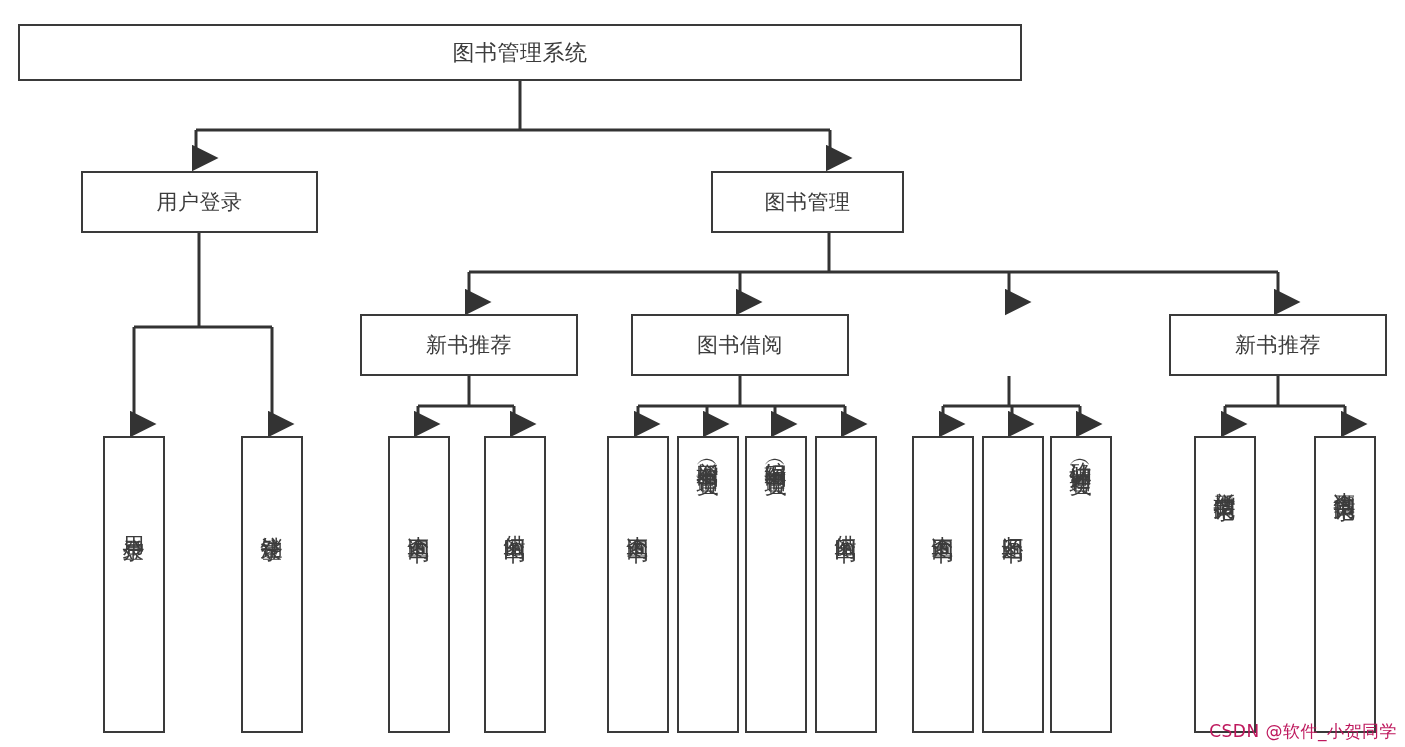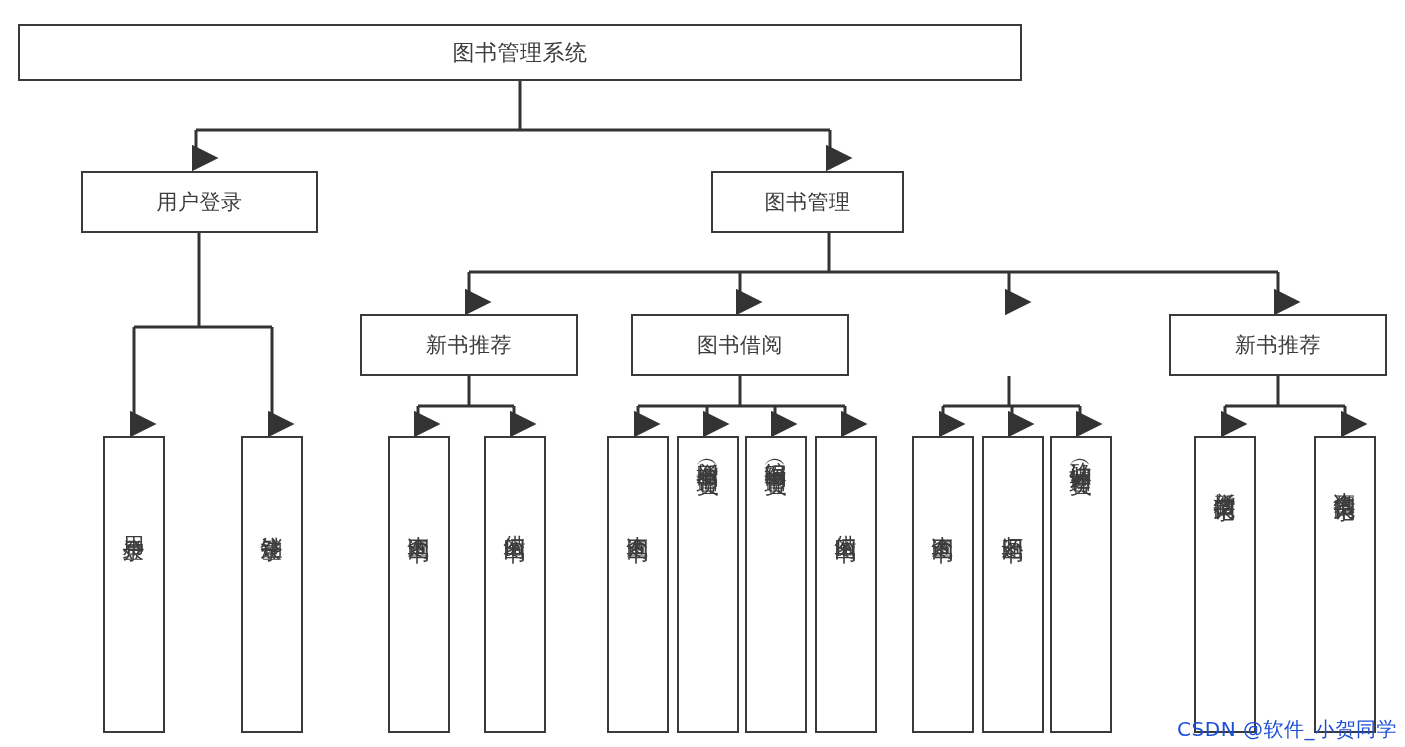--- a/index.html
+++ b/index.html
@@ -63,22 +63,22 @@
     text-orientation: upright;
     font-size: 22px;
     line-height: 1.05;
     letter-spacing: 2px;
     white-space: nowrap;
   }
   .watermark {
     position: absolute;
     right: 8px;
     bottom: 4px;
-    font-size: 20px;
-    color: #1d4ed8;
+    font-size: 17px;
+    color: #be185d;
     white-space: nowrap;
     letter-spacing: 0.5px;
   }
 </style>
 </head>
 <body>
 
 <div id="diagram-root">
 
   <svg class="connectors" viewBox="0 0 1405 747" xmlns="http://www.w3.org/2000/svg">

